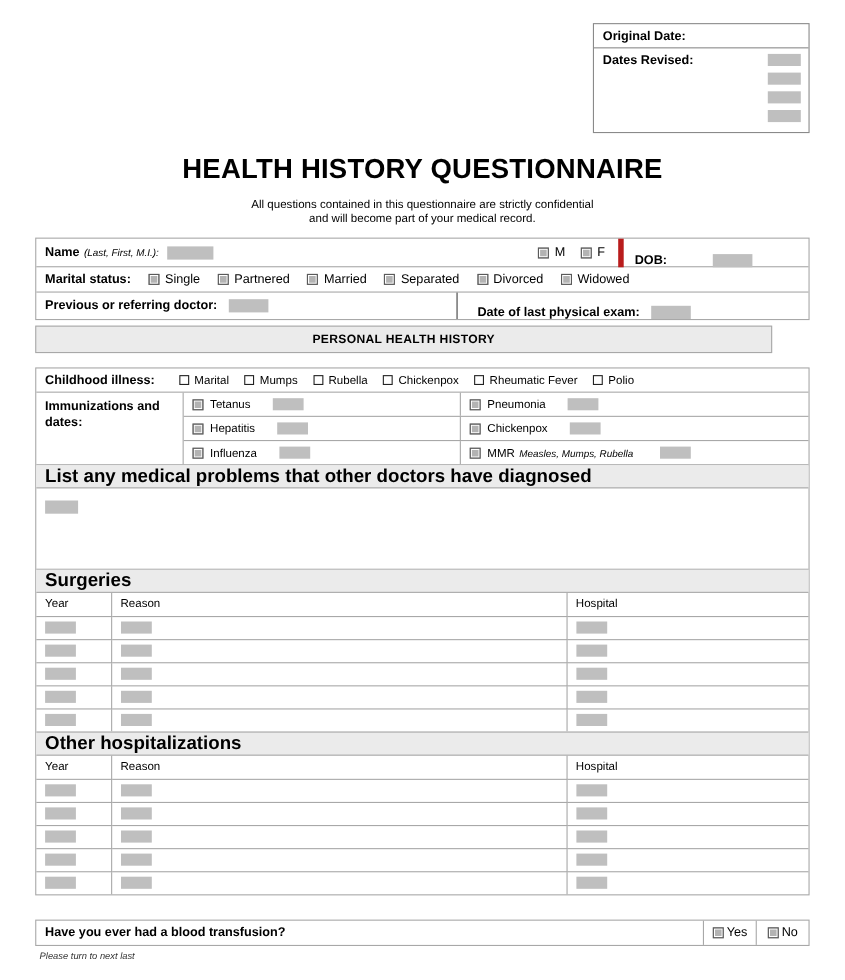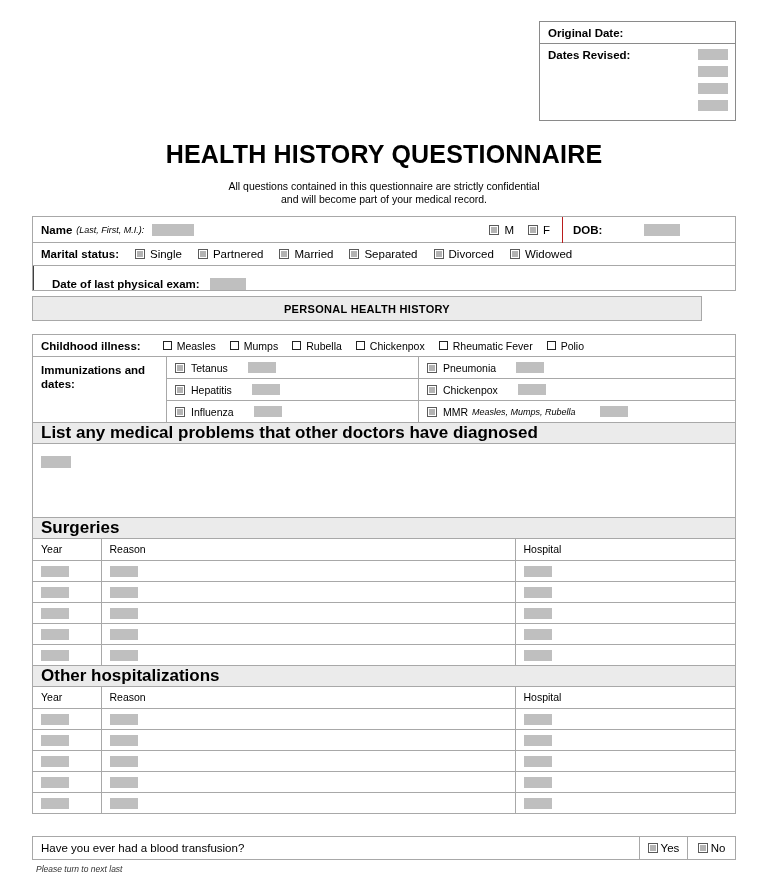--- a/index.html
+++ b/index.html
@@ -136,24 +136,24 @@
   #row-name .namefill { width: 42px; height: 12px; margin-left: 8px; }
   .gender-group {
     margin-left: auto;
     display: flex;
     align-items: center;
     gap: 14px;
     padding-right: 12px;
   }
   .gender-item { font-size: 11.5px; display: flex; align-items: center; gap: 5px; }
   .dob-cell {
-    border-left: 1px solid #b91c1c;
+    border-left: 5px solid #b91c1c;
     height: 26px;
     display: flex;
-    align-items: center;
+    align-items: flex-end;
     padding-left: 10px;
     width: 165px;
     box-sizing: border-box;
     gap: 32px;
   }
   .dob-cell .fill { width: 36px; height: 12px; margin-left: 10px; }
 
   #row-marital { height: 23px; padding: 0 8px; gap: 0; }
   .marital-item {
     font-size: 11.5px;
@@ -283,21 +283,21 @@
     top: 836px;
     height: 24px;
   }
   #transfusion-block .row { height: 22px; }
   .trans-q {
     flex: 1;
     display: flex;
     align-items: center;
     padding-left: 8px;
     font-size: 11.5px;
-    font-weight: normal;
+    font-weight: bold;
     height: 100%;
     box-sizing: border-box;
     text-align: center;
   }
   .trans-opt {
     width: 48px;
     border-left: 1px solid #a8a8a8;
     display: flex;
     align-items: center;
     justify-content: center;
@@ -388,38 +388,42 @@
         <span class="cb3d"></span>
         <span>Divorced</span>
       </span>
       <span class="marital-item">
         <span class="cb3d"></span>
         <span>Widowed</span>
       </span>
     </div>
 
     <div class="row" id="row-doctor">
+      <div class="doctor-cell">
+        <span class="lbl-b">Previous or referring doctor:</span>
+        <span class="fill"></span>
+      </div>
       <div class="exam-cell">
         <span class="lbl-b">Date of last physical exam:</span>
         <span class="fill"></span>
       </div>
     </div>
   </div>
 
   <div id="section-header">
     <span>PERSONAL HEALTH HISTORY</span>
   </div>
 
   <div class="block" id="history-block">
 
     <div class="row" id="row-childhood">
       <span class="lbl-b">Childhood illness:</span>
       <span class="ci-item" style="margin-left:22px;">
         <span class="cbflat"></span>
-        <span>Measles</span>
+        <span>Marital</span>
       </span>
       <span class="ci-item">
         <span class="cbflat"></span>
         <span>Mumps</span>
       </span>
       <span class="ci-item">
         <span class="cbflat"></span>
         <span>Rubella</span>
       </span>
       <span class="ci-item">

